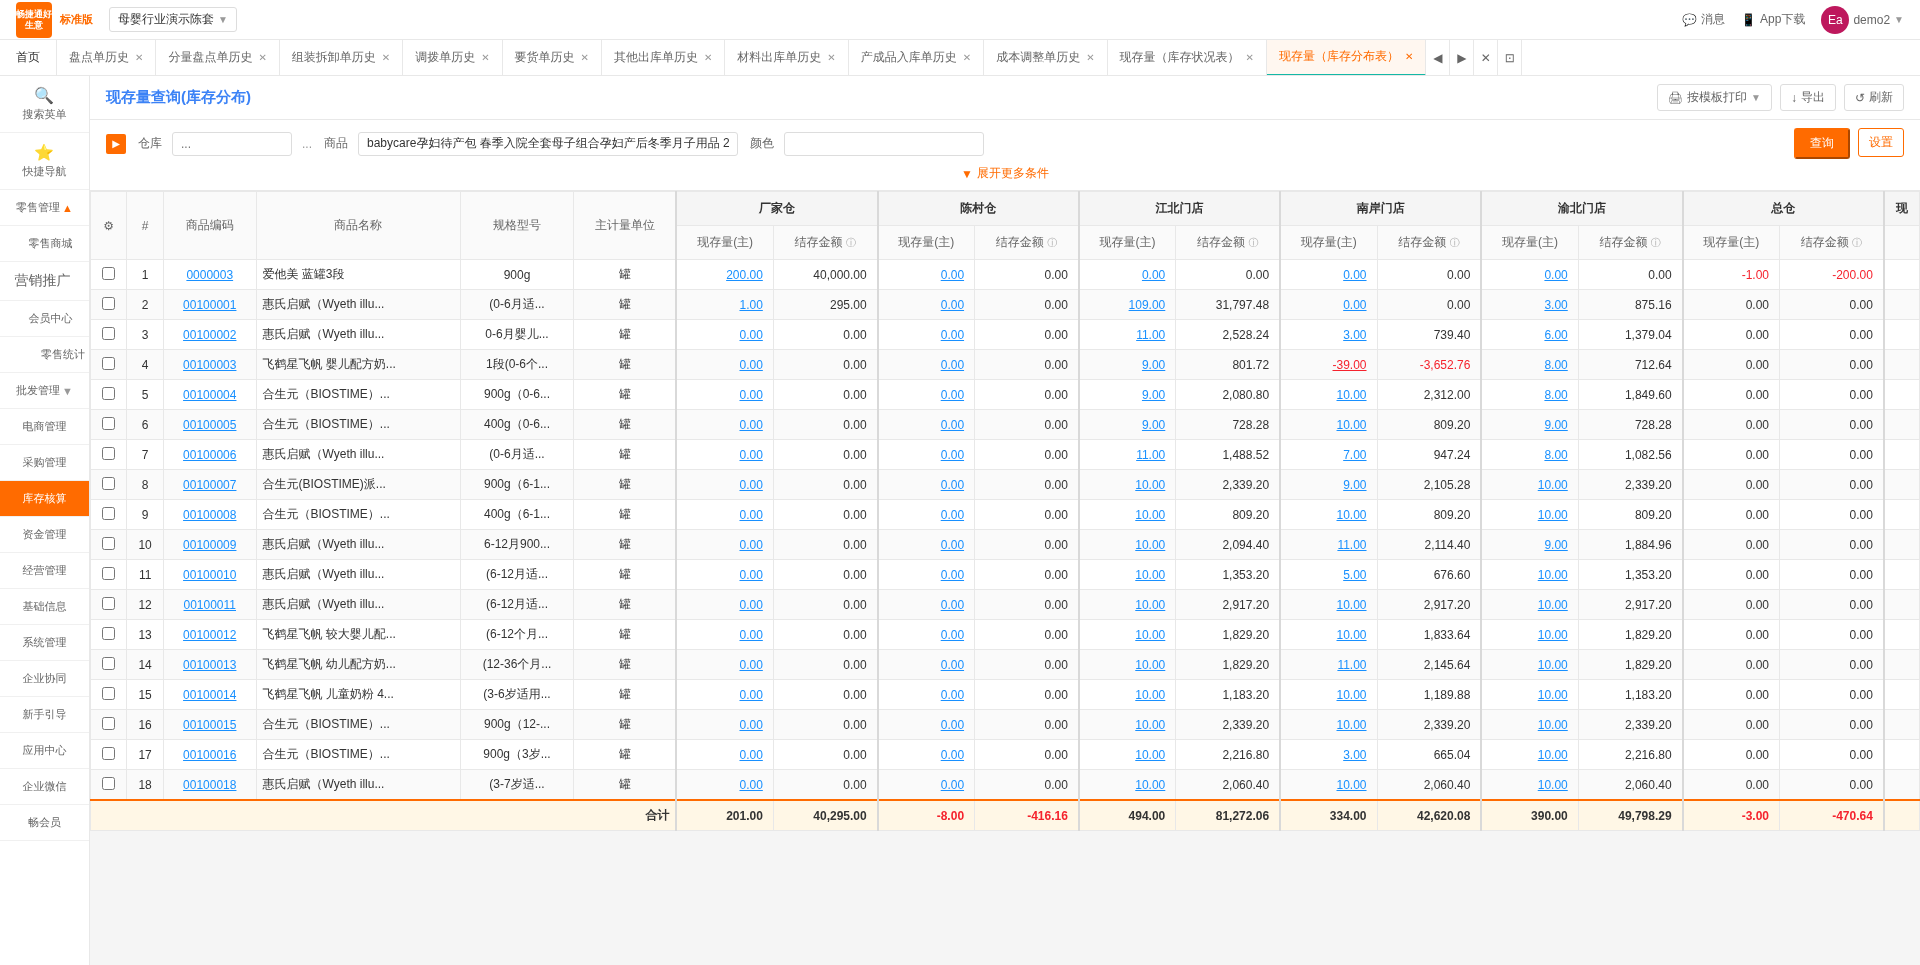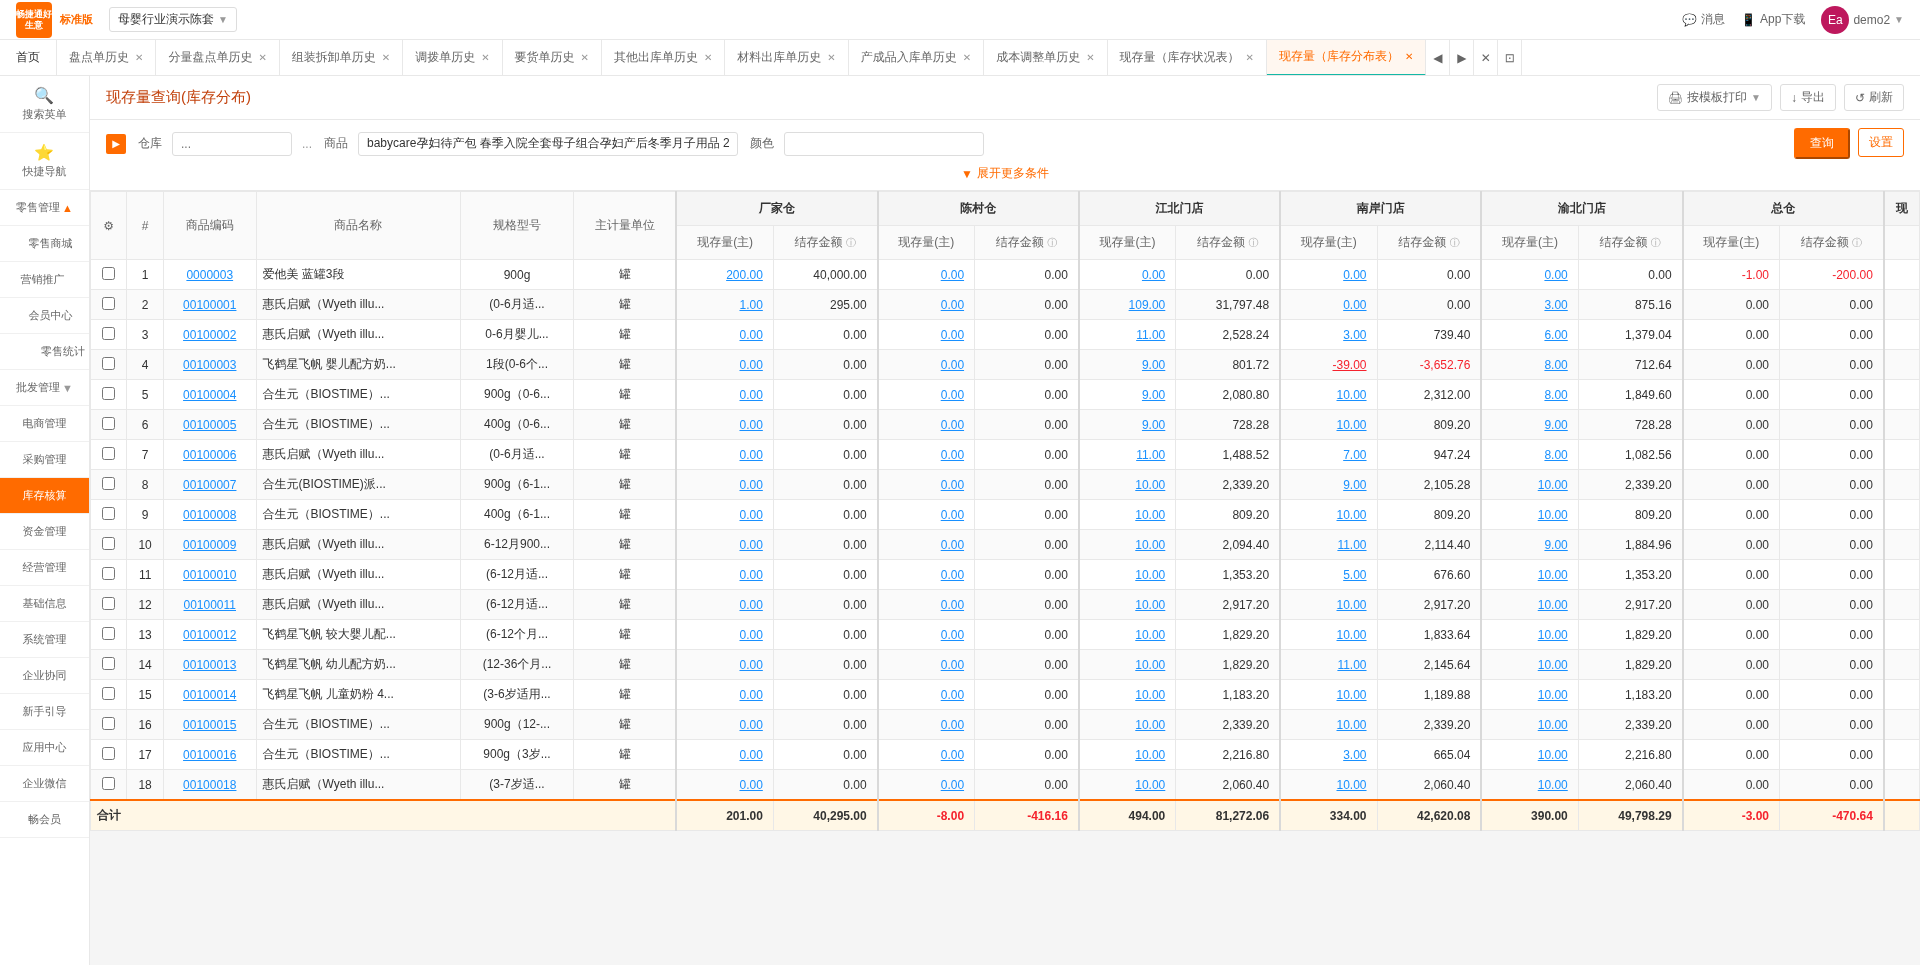--- a/index.html
+++ b/index.html
@@ -29,21 +29,21 @@
     .sidebar-item { padding: 10px 4px; text-align: center; cursor: pointer; font-size: 11px; color: #666; border-bottom: 1px solid #f0f0f0; }
     .sidebar-item.active { background: #ff6b00; color: #fff; }
     .sidebar-item .icon { font-size: 16px; display: block; margin-bottom: 2px; }
     .sidebar-item.has-sub { display: flex; justify-content: space-between; align-items: center; padding: 10px 16px; }
 
     
     .main-content { flex: 1; overflow: hidden; display: flex; flex-direction: column; }
 
     
     .page-header { background: #fff; padding: 8px 16px; display: flex; align-items: center; justify-content: space-between; border-bottom: 1px solid #e8e8e8; }
-    .page-title { font-size: 15px; font-weight: normal; color: #c2410c; text-align: right; }
+    .page-title { font-size: 15px; font-weight: bold; color: #3b82f6; text-align: right; }
     .page-actions { display: flex; gap: 8px; align-items: center; }
     .btn-action { display: flex; align-items: center; gap: 4px; padding: 4px 10px; border: 1px solid #ddd; background: #fff; border-radius: 3px; cursor: pointer; font-size: 12px; color: #666; }
     .btn-orange { background: #ff6b00; color: #fff; border-color: #ff6b00; border-radius: 3px; padding: 5px 14px; cursor: pointer; font-size: 12px; }
     .btn-white-orange { background: #fff; color: #ff6b00; border: 1px solid #ff6b00; border-radius: 3px; padding: 5px 10px; cursor: pointer; font-size: 12px; }
 
     
     .filter-area { background: #fff; padding: 8px 16px; border-bottom: 1px solid #e8e8e8; }
     .filter-row { display: flex; align-items: center; gap: 12px; flex-wrap: wrap; }
     .filter-item { display: flex; align-items: center; gap: 10px; }
     .filter-label { color: #666; font-size: 12px; white-space: nowrap; }
@@ -59,21 +59,21 @@
     table { width: 100%; border-collapse: collapse; font-size: 12px; }
     thead { position: sticky; top: 0; z-index: 10; }
     thead tr { background: #fafafa; }
     th { padding: 8px 6px; border: 1px solid #e8e8e8; text-align: center; font-weight: normal; color: #666; white-space: nowrap; background: #fafafa; }
     th.group-header { background: #f5f5f5; font-weight: bold; color: #333; }
     td { padding: 6px 6px; border: 1px solid #e8e8e8; text-align: center; white-space: nowrap; }
     tr.even td { background: #fafafa; }
     tr.odd td { background: #fff; }
     .text-link { color: #1890ff; text-decoration: underline; cursor: pointer; }
     .text-red { color: #f5222d; }
-    .text-right { text-align: left; }
+    .text-right { text-align: right; }
     .text-left { text-align: left; }
     td.num { text-align: right; padding-right: 10px; }
     .sum-row td { background: #fff7e6; font-weight: bold; border-top: 2px solid #ff6b00; }
     .info-icon { color: #aaa; font-size: 10px; cursor: pointer; }
 
     
     .col-group-left { border-left: 2px solid #d9d9d9 !important; }
 
     
     ::-webkit-scrollbar { width: 6px; height: 6px; }
@@ -141,21 +141,21 @@
     </div>
     <div class="sidebar-item">
       <span class="icon">⭐</span>
       快捷导航
     </div>
     <div class="sidebar-item has-sub">
       <span>零售管理</span>
       <span style="color:#ff6b00;">▲</span>
     </div>
     <div class="sidebar-item" style="padding-left:16px;font-size:11px;">零售商城</div>
-    <div class="sidebar-item" style="padding-left:0;font-size:11px;">营销推广</div>
+    <div class="sidebar-item" style="padding-left:0;font-size:14px;">营销推广</div>
     <div class="sidebar-item" style="padding-left:16px;font-size:11px;">会员中心</div>
     <div class="sidebar-item" style="padding-left:30px;font-size:11px;text-align:right;">零售统计</div>
     <div class="sidebar-item has-sub">
       <span>批发管理</span>
       <span style="color:#999;">▼</span>
     </div>
     <div class="sidebar-item">电商管理</div>
     <div class="sidebar-item">采购管理</div>
     <div class="sidebar-item active">库存核算</div>
     <div class="sidebar-item">资金管理</div>

